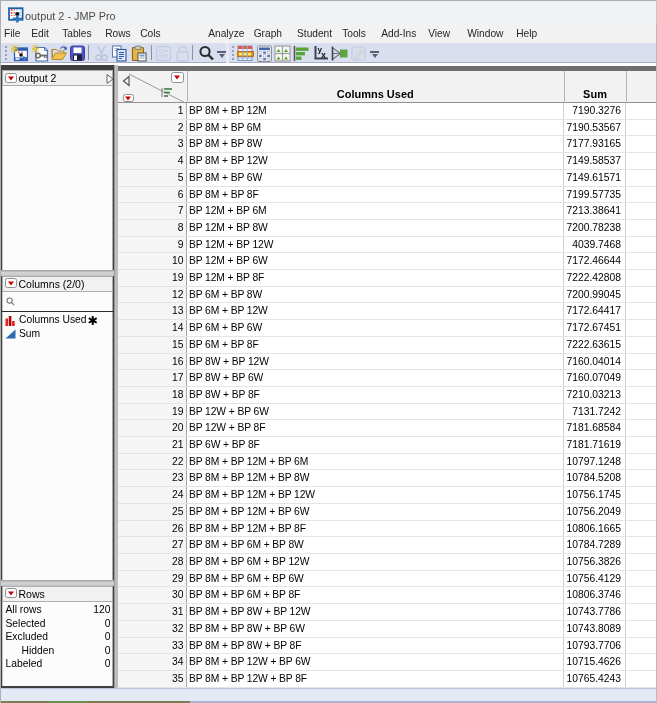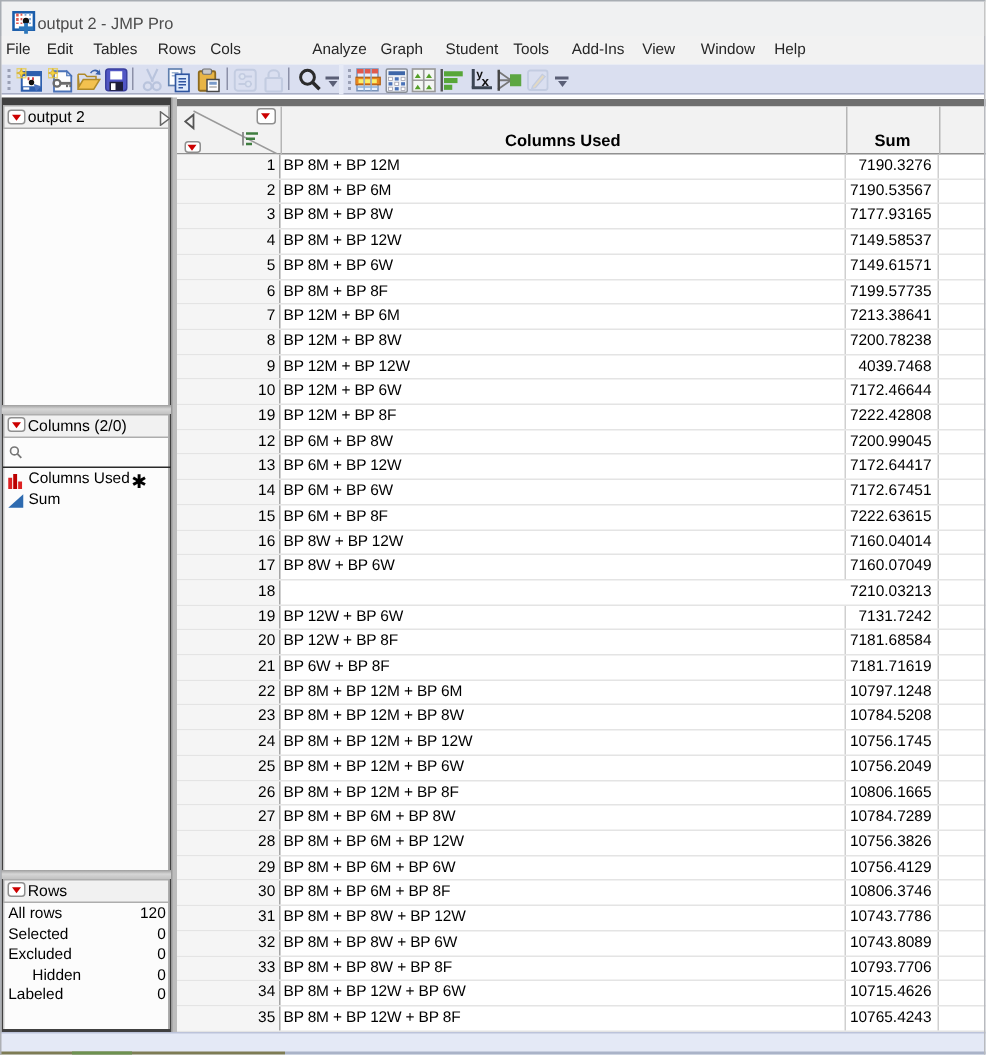--- a/index.html
+++ b/index.html
@@ -423,20 +423,21 @@
             <div class="c3"></div>
           </div>
 <div class="tr">
             <div class="c0">17</div>
             <div class="c1">BP 8W + BP 6W</div>
             <div class="c2">7160.07049</div>
             <div class="c3"></div>
           </div>
 <div class="tr">
             <div class="c0">18</div>
+            <div class="c1">BP 8W + BP 8F</div>
             <div class="c2">7210.03213</div>
             <div class="c3"></div>
           </div>
 <div class="tr">
             <div class="c0">19</div>
             <div class="c1">BP 12W + BP 6W</div>
             <div class="c2">7131.7242</div>
             <div class="c3"></div>
           </div>
 <div class="tr">

